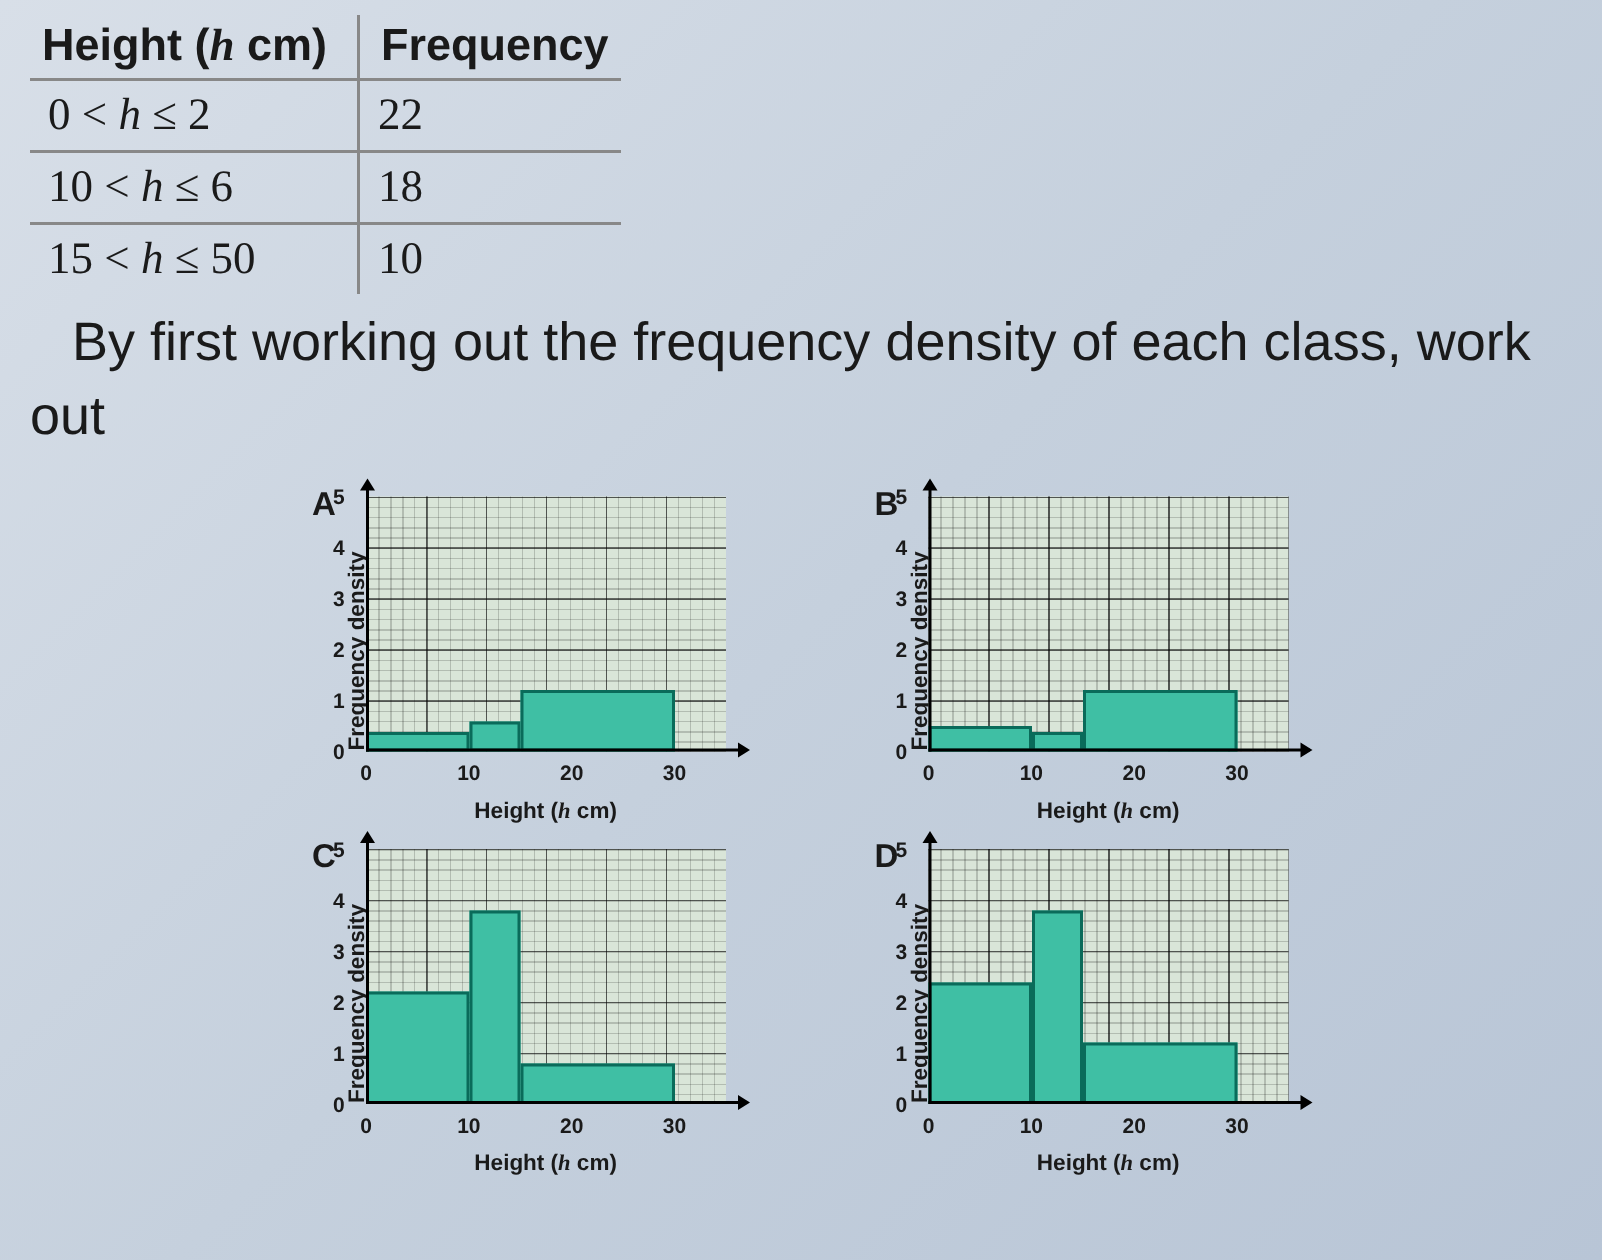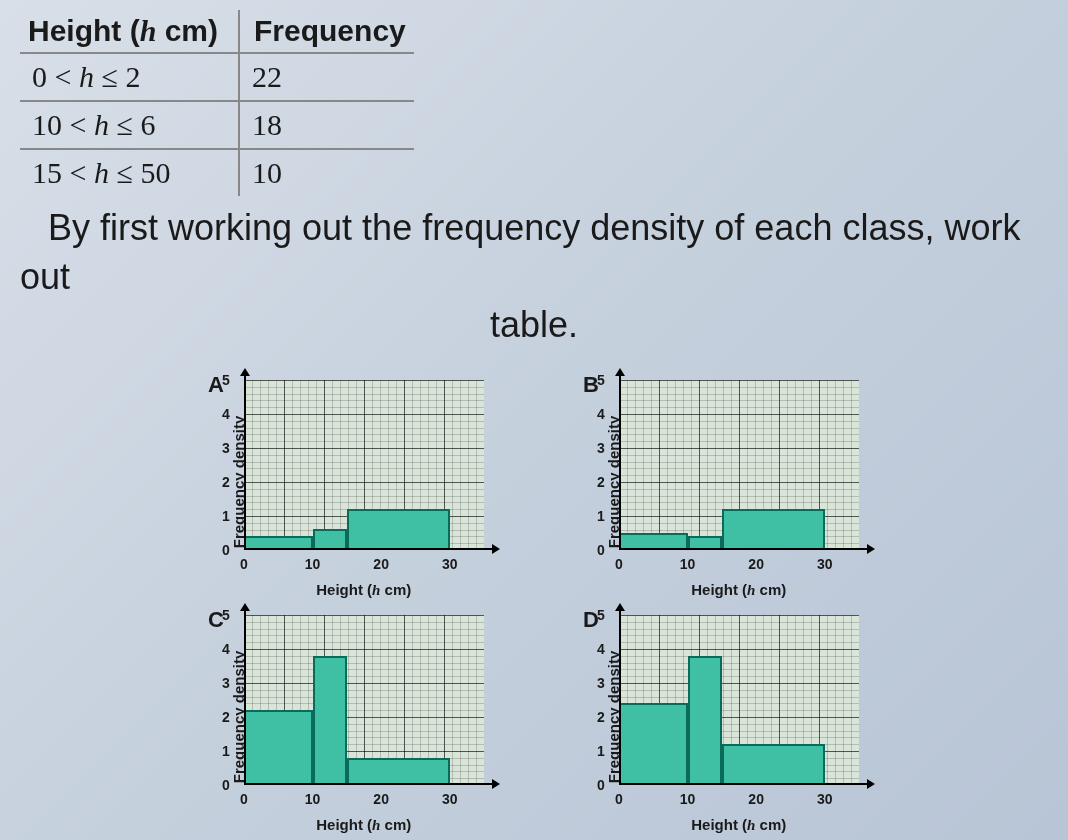--- a/index.html
+++ b/index.html
@@ -124,21 +124,20 @@
       </tr>
       <tr>
         <td><span>15 &lt; </span><span class="ital">h</span><span> ≤ 50</span></td>
         <td>10</td>
       </tr>
     </tbody>
 </table>
 
 <div class="question">
   <span style="padding-left:28px">By first working out the frequency density of each class, work out</span><br>
-  <span class="center-line">table.</span>
 </div>
 
 <div class="charts-wrap" id="charts">
     <div class="chart-cell">
       <div class="chart-label">A</div>
       <div class="ylabel">Frequency density</div>
       <div class="xlabel">Height (<span class="ital">h</span> cm)</div>
       <div class="plot">
         <div class="grid-lines"></div>
         <div class="bar" style="left: 0px; width: 68.5714px; height: 13.6px;"></div>

